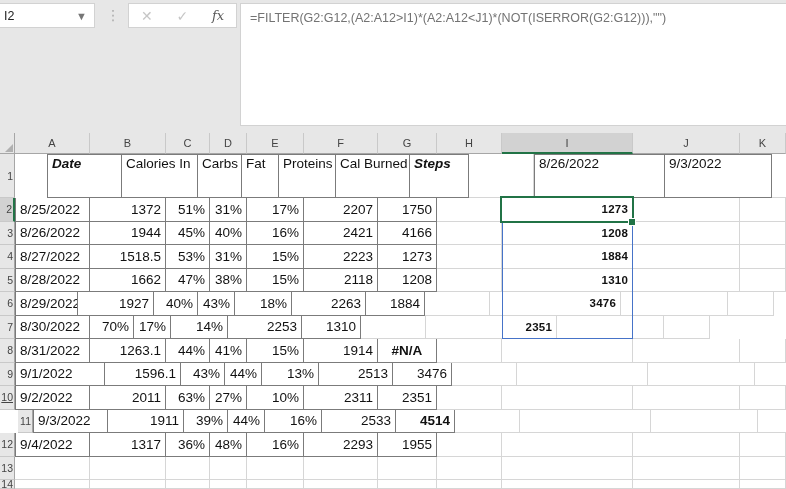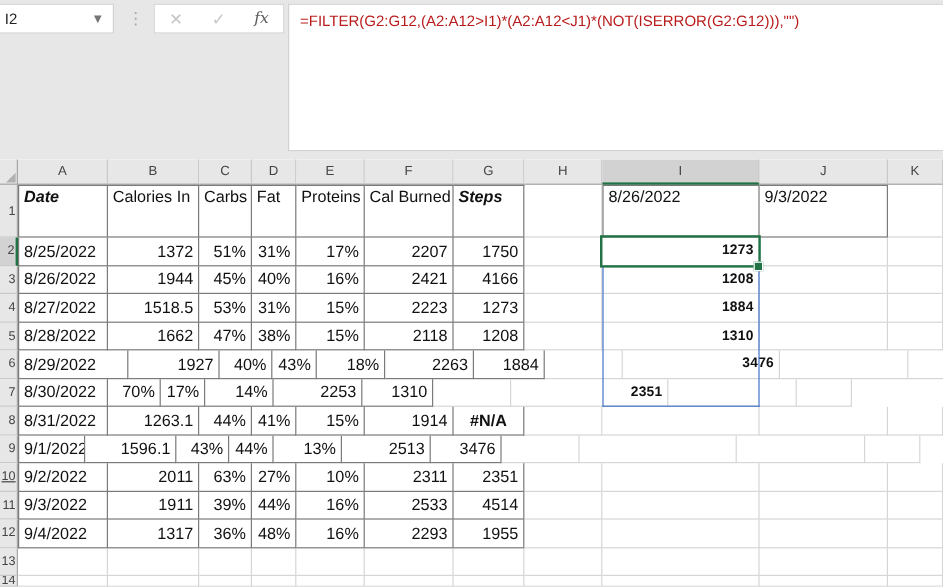--- a/index.html
+++ b/index.html
@@ -25,21 +25,21 @@
     position:absolute;left:128px;top:3px;width:109px;height:25px;background:#fff;
     border:1px solid var(--boxbord);box-sizing:border-box;
     display:flex;align-items:center;justify-content:space-around;
   }
   .fbtns .x{color:#c6c6c6;font-size:14px;}
   .fbtns .ck{color:#c6c6c6;font-size:14px;}
   .fbtns .fx{color:#5a5a5a;font-size:13px;font-family:"DejaVu Serif","Liberation Serif",serif;font-style:italic;}
   .fbar{
     position:absolute;left:240px;top:3px;width:546px;height:123px;background:#fff;
     border:1px solid var(--boxbord);border-right:none;box-sizing:border-box;
-    padding:7px 0 0 9px;font-size:12.5px;color:#b91c1c;white-space:nowrap;overflow:hidden;
+    padding:7px 0 0 9px;font-size:12.5px;color:#737373;white-space:nowrap;overflow:hidden;
   }
   
   #grid{position:absolute;left:0;top:133px;width:786px;background:#fff;}
   .grow{display:flex;flex-wrap:nowrap;}
   .corner{
     background:var(--hbg);box-sizing:border-box;flex-shrink:0;position:relative;
     border-right:1px solid #a6a6a6;border-bottom:1px solid #a6a6a6;
   }
   .tri{
     position:absolute;right:1px;bottom:1px;width:0;height:0;
@@ -120,21 +120,21 @@
       <div class="ch" style="width: 57px;">E</div>
       <div class="ch" style="width: 74px;">F</div>
       <div class="ch" style="width: 59px;">G</div>
       <div class="ch" style="width: 65px;">H</div>
       <div class="ch sel" style="width: 131px;">I</div>
       <div class="ch" style="width: 107px;">J</div>
       <div class="ch" style="width: 46px;">K</div>
     </div>
     <div class="grow" style="height: 44px;">
       <div class="rh" style="width: 15px;">1</div>
-      <div class="c tb tb-top top al bi tb-left" style="width: 75px;">Date</div>
+      <div class="c tb tb-top top al bi tb-left" style="width: 75px; margin-left: 32px;">Date</div>
       <div class="c tb tb-top top al" style="width: 76px;">Calories In</div>
       <div class="c tb tb-top top al" style="width: 44px;">Carbs</div>
       <div class="c tb tb-top top al" style="width: 37px;">Fat</div>
       <div class="c tb tb-top top al" style="width: 57px;">Proteins</div>
       <div class="c tb tb-top top al" style="width: 74px;">Cal Burned</div>
       <div class="c tb tb-top top al bi" style="width: 59px;">Steps</div>
       <div class="c" style="width: 65px;"></div>
       <div class="c tb tb-top tb-left top al" style="width: 131px;">8/26/2022</div>
       <div class="c tb tb-top top al" style="width: 107px;">9/3/2022</div>
       <div class="c" style="width: 46px;"></div>
@@ -190,21 +190,21 @@
       <div class="c tb ar" style="width: 57px;">15%</div>
       <div class="c tb ar" style="width: 74px;">2118</div>
       <div class="c tb ar" style="width: 59px;">1208</div>
       <div class="c" style="width: 65px;"></div>
       <div class="c spill ar" style="width: 131px;">1310</div>
       <div class="c" style="width: 107px;"></div>
       <div class="c" style="width: 46px;"></div>
     </div>
     <div class="grow" style="height: 23.5px;">
       <div class="rh" style="width: 15px;">6</div>
-      <div class="c tb tb-left al" style="width: 92px;">8/29/2022</div>
+      <div class="c tb tb-left al" style="width: 63px;">8/29/2022</div>
       <div class="c tb ar" style="width: 76px;">1927</div>
       <div class="c tb ar" style="width: 44px;">40%</div>
       <div class="c tb ar" style="width: 37px;">43%</div>
       <div class="c tb ar" style="width: 57px;">18%</div>
       <div class="c tb ar" style="width: 74px;">2263</div>
       <div class="c tb ar" style="width: 59px;">1884</div>
       <div class="c" style="width: 65px;"></div>
       <div class="c spill ar" style="width: 131px;">3476</div>
       <div class="c" style="width: 107px;"></div>
       <div class="c" style="width: 46px;"></div>
@@ -231,21 +231,21 @@
       <div class="c tb ar" style="width: 57px;">15%</div>
       <div class="c tb ar" style="width: 74px;">1914</div>
       <div class="c tb ac b" style="width: 59px;">#N/A</div>
       <div class="c" style="width: 65px;"></div>
       <div class="c" style="width: 131px;"></div>
       <div class="c" style="width: 107px;"></div>
       <div class="c" style="width: 46px;"></div>
     </div>
     <div class="grow" style="height: 23.5px;">
       <div class="rh" style="width: 15px;">9</div>
-      <div class="c tb tb-left al" style="width: 56px; text-align: center;">9/1/2022</div>
+      <div class="c tb tb-left al" style="width: 90px; text-align: center;">9/1/2022</div>
       <div class="c tb ar" style="width: 76px;">1596.1</div>
       <div class="c tb ar" style="width: 44px;">43%</div>
       <div class="c tb ar" style="width: 37px;">44%</div>
       <div class="c tb ar" style="width: 57px;">13%</div>
       <div class="c tb ar" style="width: 74px;">2513</div>
       <div class="c tb ar" style="width: 59px;">3476</div>
       <div class="c" style="width: 65px;"></div>
       <div class="c" style="width: 131px;"></div>
       <div class="c" style="width: 107px;"></div>
       <div class="c" style="width: 46px;"></div>
@@ -258,28 +258,28 @@
       <div class="c tb ar" style="width: 37px;">27%</div>
       <div class="c tb ar" style="width: 57px;">10%</div>
       <div class="c tb ar" style="width: 74px;">2311</div>
       <div class="c tb ar" style="width: 59px;">2351</div>
       <div class="c" style="width: 65px;"></div>
       <div class="c" style="width: 131px;"></div>
       <div class="c" style="width: 107px;"></div>
       <div class="c" style="width: 46px;"></div>
     </div>
     <div class="grow" style="height: 23.5px;">
-      <div class="rh" style="width: 15px;">11</div>
+      <div class="rh" style="width: 15px; margin-left: 18px;">11</div>
       <div class="c tb tb-left al" style="width: 75px;">9/3/2022</div>
       <div class="c tb ar" style="width: 76px;">1911</div>
       <div class="c tb ar" style="width: 44px;">39%</div>
       <div class="c tb ar" style="width: 37px;">44%</div>
       <div class="c tb ar" style="width: 57px;">16%</div>
       <div class="c tb ar" style="width: 74px;">2533</div>
-      <div class="c tb ar" style="width: 59px;">4514</div>
+      <div class="c tb ar" style="width: 59px; font-weight: bold;">4514</div>
       <div class="c" style="width: 65px;"></div>
       <div class="c" style="width: 131px;"></div>
       <div class="c" style="width: 107px;"></div>
       <div class="c" style="width: 46px;"></div>
     </div>
     <div class="grow" style="height: 23.5px;">
       <div class="rh" style="width: 15px;">12</div>
       <div class="c tb tb-left al" style="width: 75px;">9/4/2022</div>
       <div class="c tb ar" style="width: 76px;">1317</div>
       <div class="c tb ar" style="width: 44px;">36%</div>

